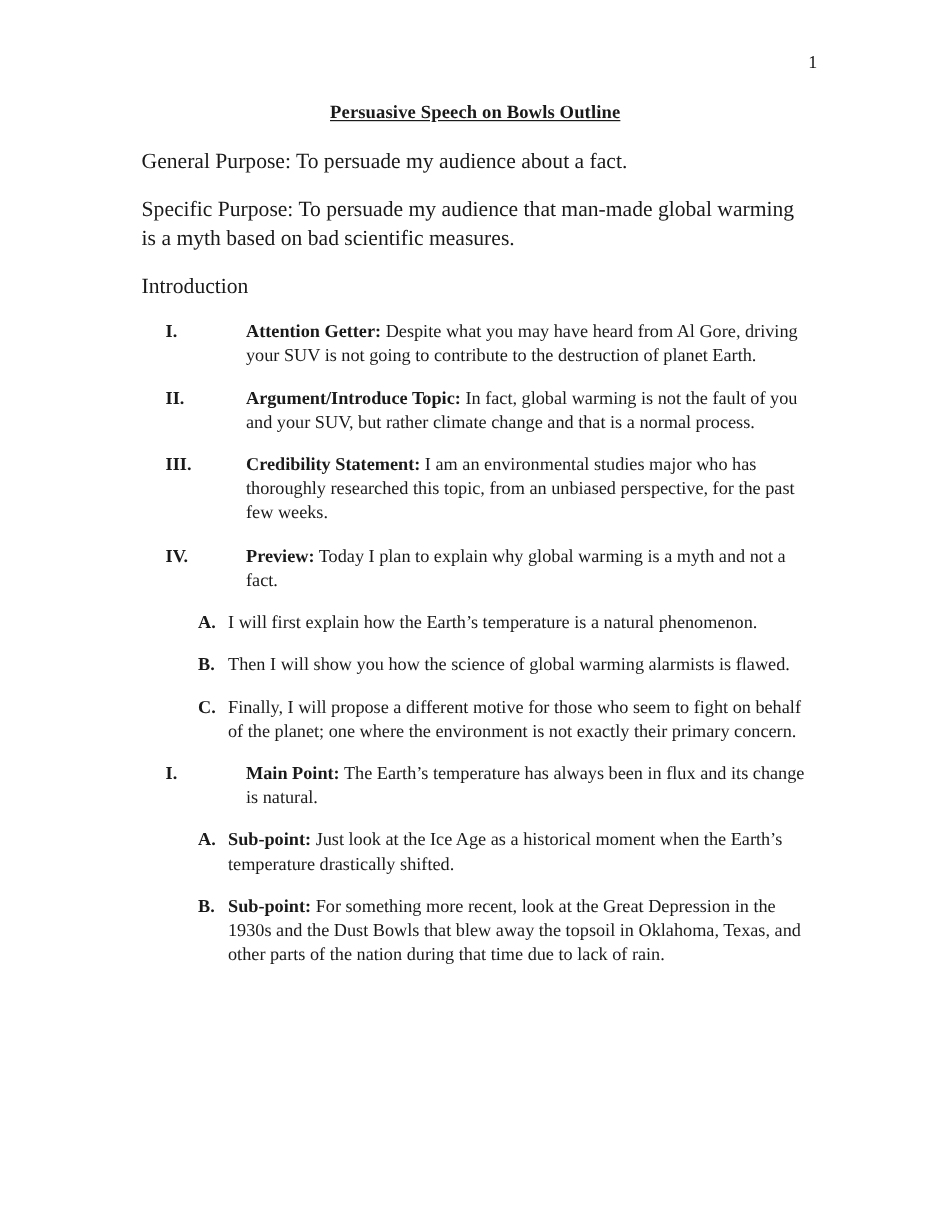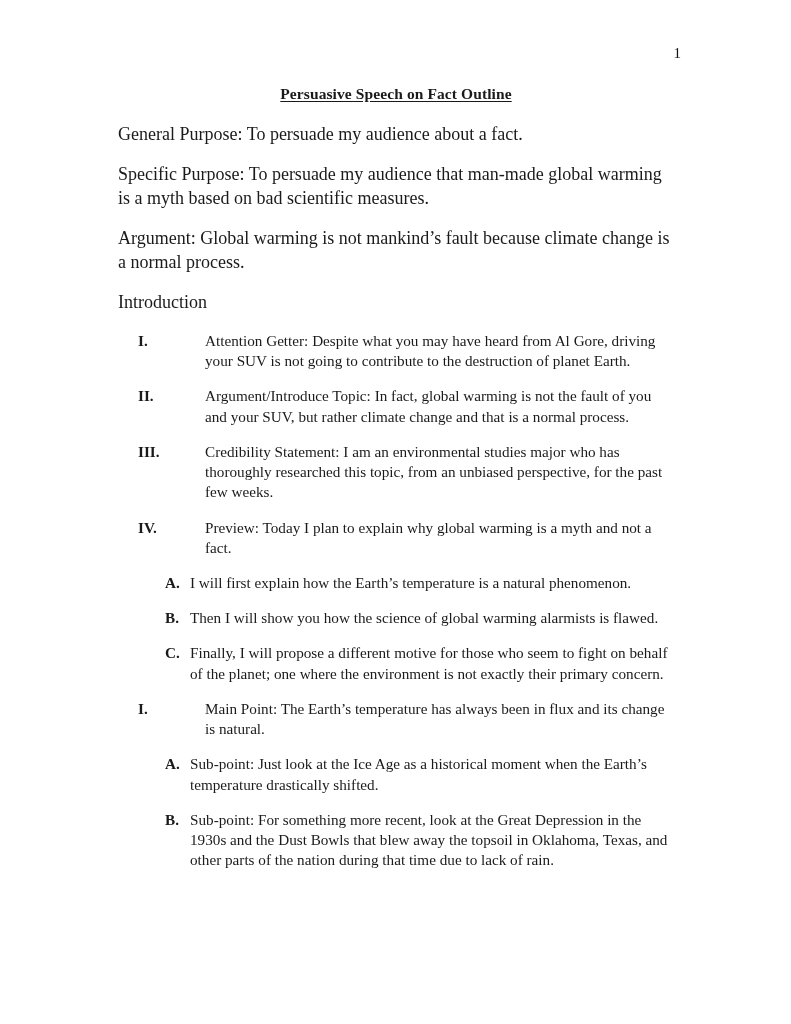--- a/index.html
+++ b/index.html
@@ -98,41 +98,40 @@
     margin-left: 47px;
   }
   .lvl2 .marker {
     position: absolute;
     left: 0;
     top: 0;
     font-weight: bold;
   }
 
   .lead {
-    font-weight: normal;
+    font-weight: bold;
   }
 </style>
 </head>
 <body>
 
 <div class="page">
 
   <div class="page-number">1</div>
 
   <div class="content">
 
     <h1 class="doc-title">
-      <span>Persuasive Speech on Fact Outline</span>
+      <span>Persuasive Speech on Bowls Outline</span>
     </h1>
 
     <p class="para">General Purpose:  To persuade my audience about a fact.</p>
 
     <p class="para">Specific Purpose:  To persuade my audience that man-made global warming is a myth based on bad scientific measures.</p>
 
-    <p class="para">Argument:  Global warming is not mankind’s fault because climate change is a normal process.</p>
 
     <p class="para">Introduction</p>
 
     <div class="lvl1">
       <span class="marker">I.</span><span class="lead">Attention Getter:</span><span>  Despite what you may have heard from Al Gore, driving your SUV is not going to contribute to the destruction of planet Earth.</span>
     </div>
 
     <div class="lvl1">
       <span class="marker">II.</span><span class="lead">Argument/Introduce Topic:</span><span>  In fact, global warming is not the fault of you and your SUV, but rather climate change and that is a normal process.</span>
     </div>

